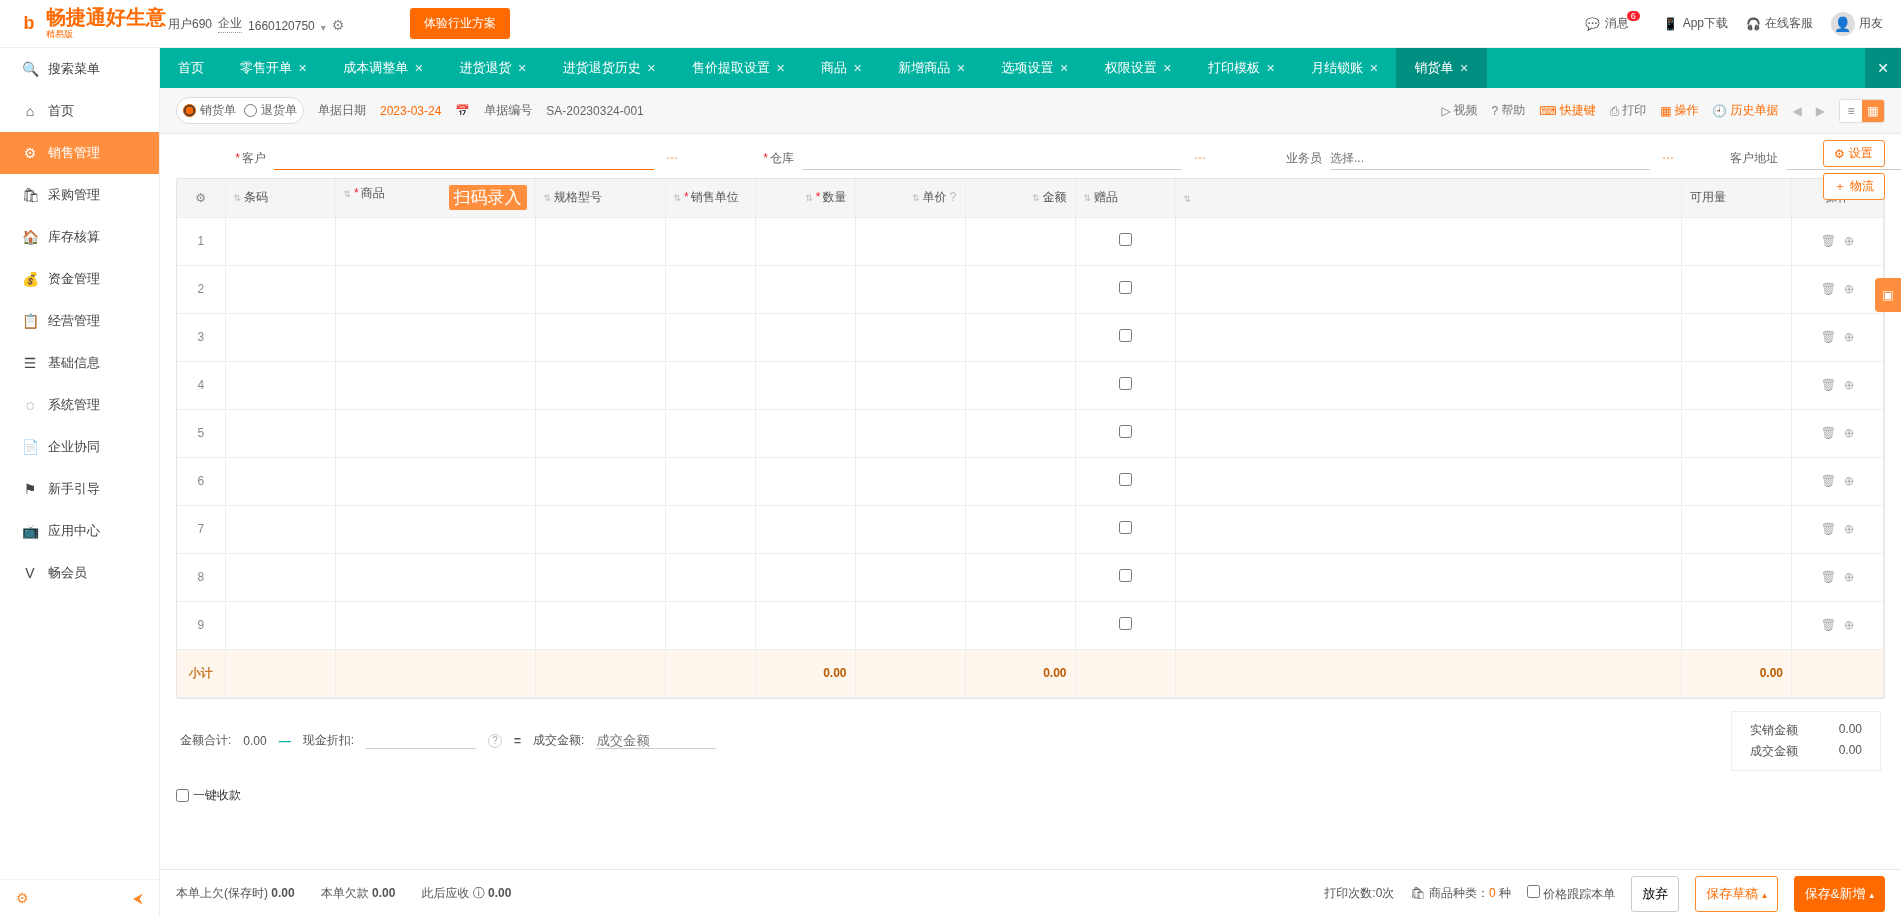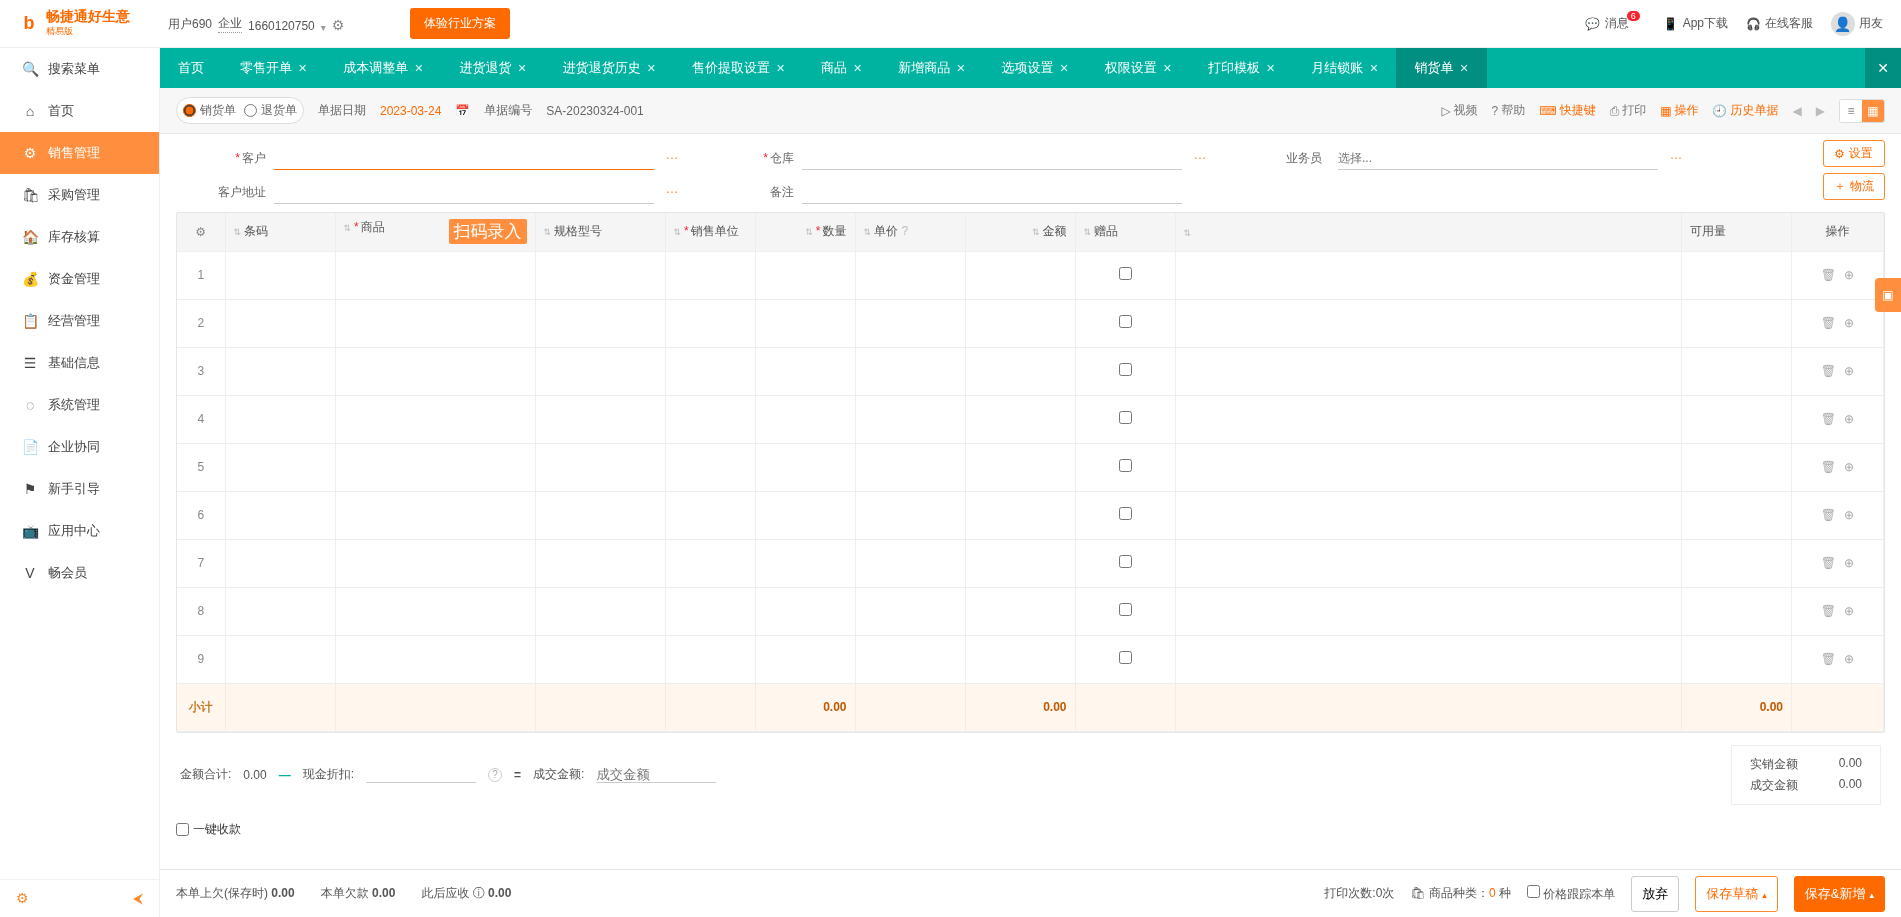--- a/index.html
+++ b/index.html
@@ -1,21 +1,21 @@
 <!DOCTYPE html>
 <html><head>
 <meta charset="utf-8">
 <style>
 *{box-sizing:border-box;margin:0;padding:0;font-family:"Microsoft YaHei","PingFang SC",Arial,sans-serif}
 body{background:#fff;color:#333;font-size:12px;overflow:hidden;width:1901px;height:917px;position:relative}
 
 .hdr{height:48px;display:flex;align-items:center;padding:0 18px;background:#fff;border-bottom:1px solid #eee}
 .logo-wrap{width:150px;display:flex;align-items:center;gap:6px}
 .logo-b{width:22px;height:22px;display:flex;align-items:center;justify-content:center;color:#ff6a00;font-weight:bold;font-size:18px}
-.logo-main{font-size:14px;font-weight:600;color:#ff6a00;line-height:1.1}
+.logo-main{font-size:20px;font-weight:600;color:#ff6a00;line-height:1.1}
 .logo-sub{font-size:9px;color:#ff6a00}
 .tenant{flex:0 0 auto;min-width:230px;display:flex;align-items:flex-end;gap:6px;color:#555}
 .tenant .v{border-bottom:1px dotted #999}
 .caret{font-size:10px;color:#999}
 .gear{color:#888;font-size:14px}
 .orange-btn{margin-left:12px;background:#ff6a00;color:#fff;border:none;border-radius:3px;padding:7px 14px;font-size:12px;cursor:pointer}
 .hdr-rt{margin-left:auto;display:flex;align-items:center;gap:18px;color:#555}
 .hdr-rt .ic{display:flex;align-items:center;gap:4px;cursor:pointer}
 .badge{background:#f5222d;color:#fff;border-radius:8px;font-size:9px;padding:0 4px;position:relative;top:-8px;left:-6px}
 .avatar{width:24px;height:24px;border-radius:50%;background:#ddd;display:inline-flex;align-items:center;justify-content:center;color:#aaa;font-size:14px}
@@ -43,21 +43,21 @@
 .doc-date{color:#ff6a00}
 .cal{color:#ff6a00}
 .doc-rt{margin-left:auto;display:flex;align-items:center;gap:14px;color:#777}
 .doc-rt .lk{display:flex;align-items:center;gap:3px;cursor:pointer}
 .doc-rt .lk.or{color:#ff6a00}
 .viewtoggle{display:flex;border:1px solid #ddd;border-radius:3px;overflow:hidden}
 .viewtoggle span{width:22px;height:22px;display:flex;align-items:center;justify-content:center;background:#fff;color:#888;cursor:pointer}
 .viewtoggle span.on{background:#ff8f3e;color:#fff}
 
 .content{flex:1;overflow:auto;padding:12px 16px 0 16px;position:relative}
-.form-rows{display:flex;flex-direction:column;gap:10px;margin-bottom:8px}
+.form-rows{display:flex;flex-direction:row;gap:10px;margin-bottom:8px}
 .frow{display:flex;align-items:center;gap:22px}
 .fld{display:flex;align-items:center;gap:8px}
 .fld .lbl{width:90px;text-align:right;color:#666}
 .fld .lbl .req{color:#f5222d;margin-right:2px}
 .fld .inp{border:none;border-bottom:1px solid #ccc;min-width:380px;height:24px;background:transparent;font-size:12px}
 .fld .inp.req{border-bottom-color:#ff6a00}
 .fld .dots{color:#ff8a2b;cursor:pointer;padding:0 4px}
 .side-btns{position:absolute;right:16px;top:6px;display:flex;flex-direction:column;gap:6px}
 .ghost-btn{border:1px solid #ff8a2b;color:#ff6a00;background:#fff;border-radius:3px;padding:4px 10px;font-size:12px;cursor:pointer;display:flex;align-items:center;gap:4px}
 
@@ -300,21 +300,21 @@
               <input class="inp req" style="">
               <span class="dots">⋯</span>
             </div>
           <div class="fld">
               <span class="lbl"><span class="req">*</span><span>仓库</span></span>
               <input class="inp" style="">
               <span class="dots">⋯</span>
             </div>
           <div class="fld">
               <span class="lbl"><span>业务员</span></span>
-              <input class="inp" style="min-width: 320px; margin-left: 8px;" placeholder="选择...">
+              <input class="inp" style="min-width: 320px;" placeholder="选择...">
               <span class="dots">⋯</span>
             </div>
         </div>
         <div class="frow">
           <div class="fld">
               <span class="lbl"><span>客户地址</span></span>
               <input class="inp" style="">
               <span class="dots">⋯</span>
             </div>
           <div class="fld">
@@ -341,21 +341,21 @@
               <col style="width:92px">
           </colgroup>
           <thead>
               <tr>
             <th class="col-idx">⚙</th>
             <th><span class="s">⇅</span><span>条码</span></th>
             <th><span class="s">⇅</span><span class="req">*</span><span>商品</span><span class="scan">扫码录入</span></th>
             <th><span class="s">⇅</span><span>规格型号</span></th>
             <th><span class="s">⇅</span><span class="req">*</span><span>销售单位</span></th>
             <th style="text-align:right"><span class="s">⇅</span><span class="req">*</span><span>数量</span></th>
-            <th style="text-align:left"><span class="s">⇅</span><span>单价</span> <span style="color:#bbb">?</span></th>
+            <th style="text-align:right"><span class="s">⇅</span><span>单价</span> <span style="color:#bbb">?</span></th>
             <th style="text-align:right"><span class="s">⇅</span><span>金额</span></th>
             <th><span class="s">⇅</span><span>赠品</span></th>
             <th><span class="s">⇅</span></th>
             <th style="text-align:left"><span>可用量</span></th>
             <th class="col-op">操作</th>
           </tr>
             </thead>
           <tbody id="tbody">
               <tr>
                 <td class="col-idx">1</td>

